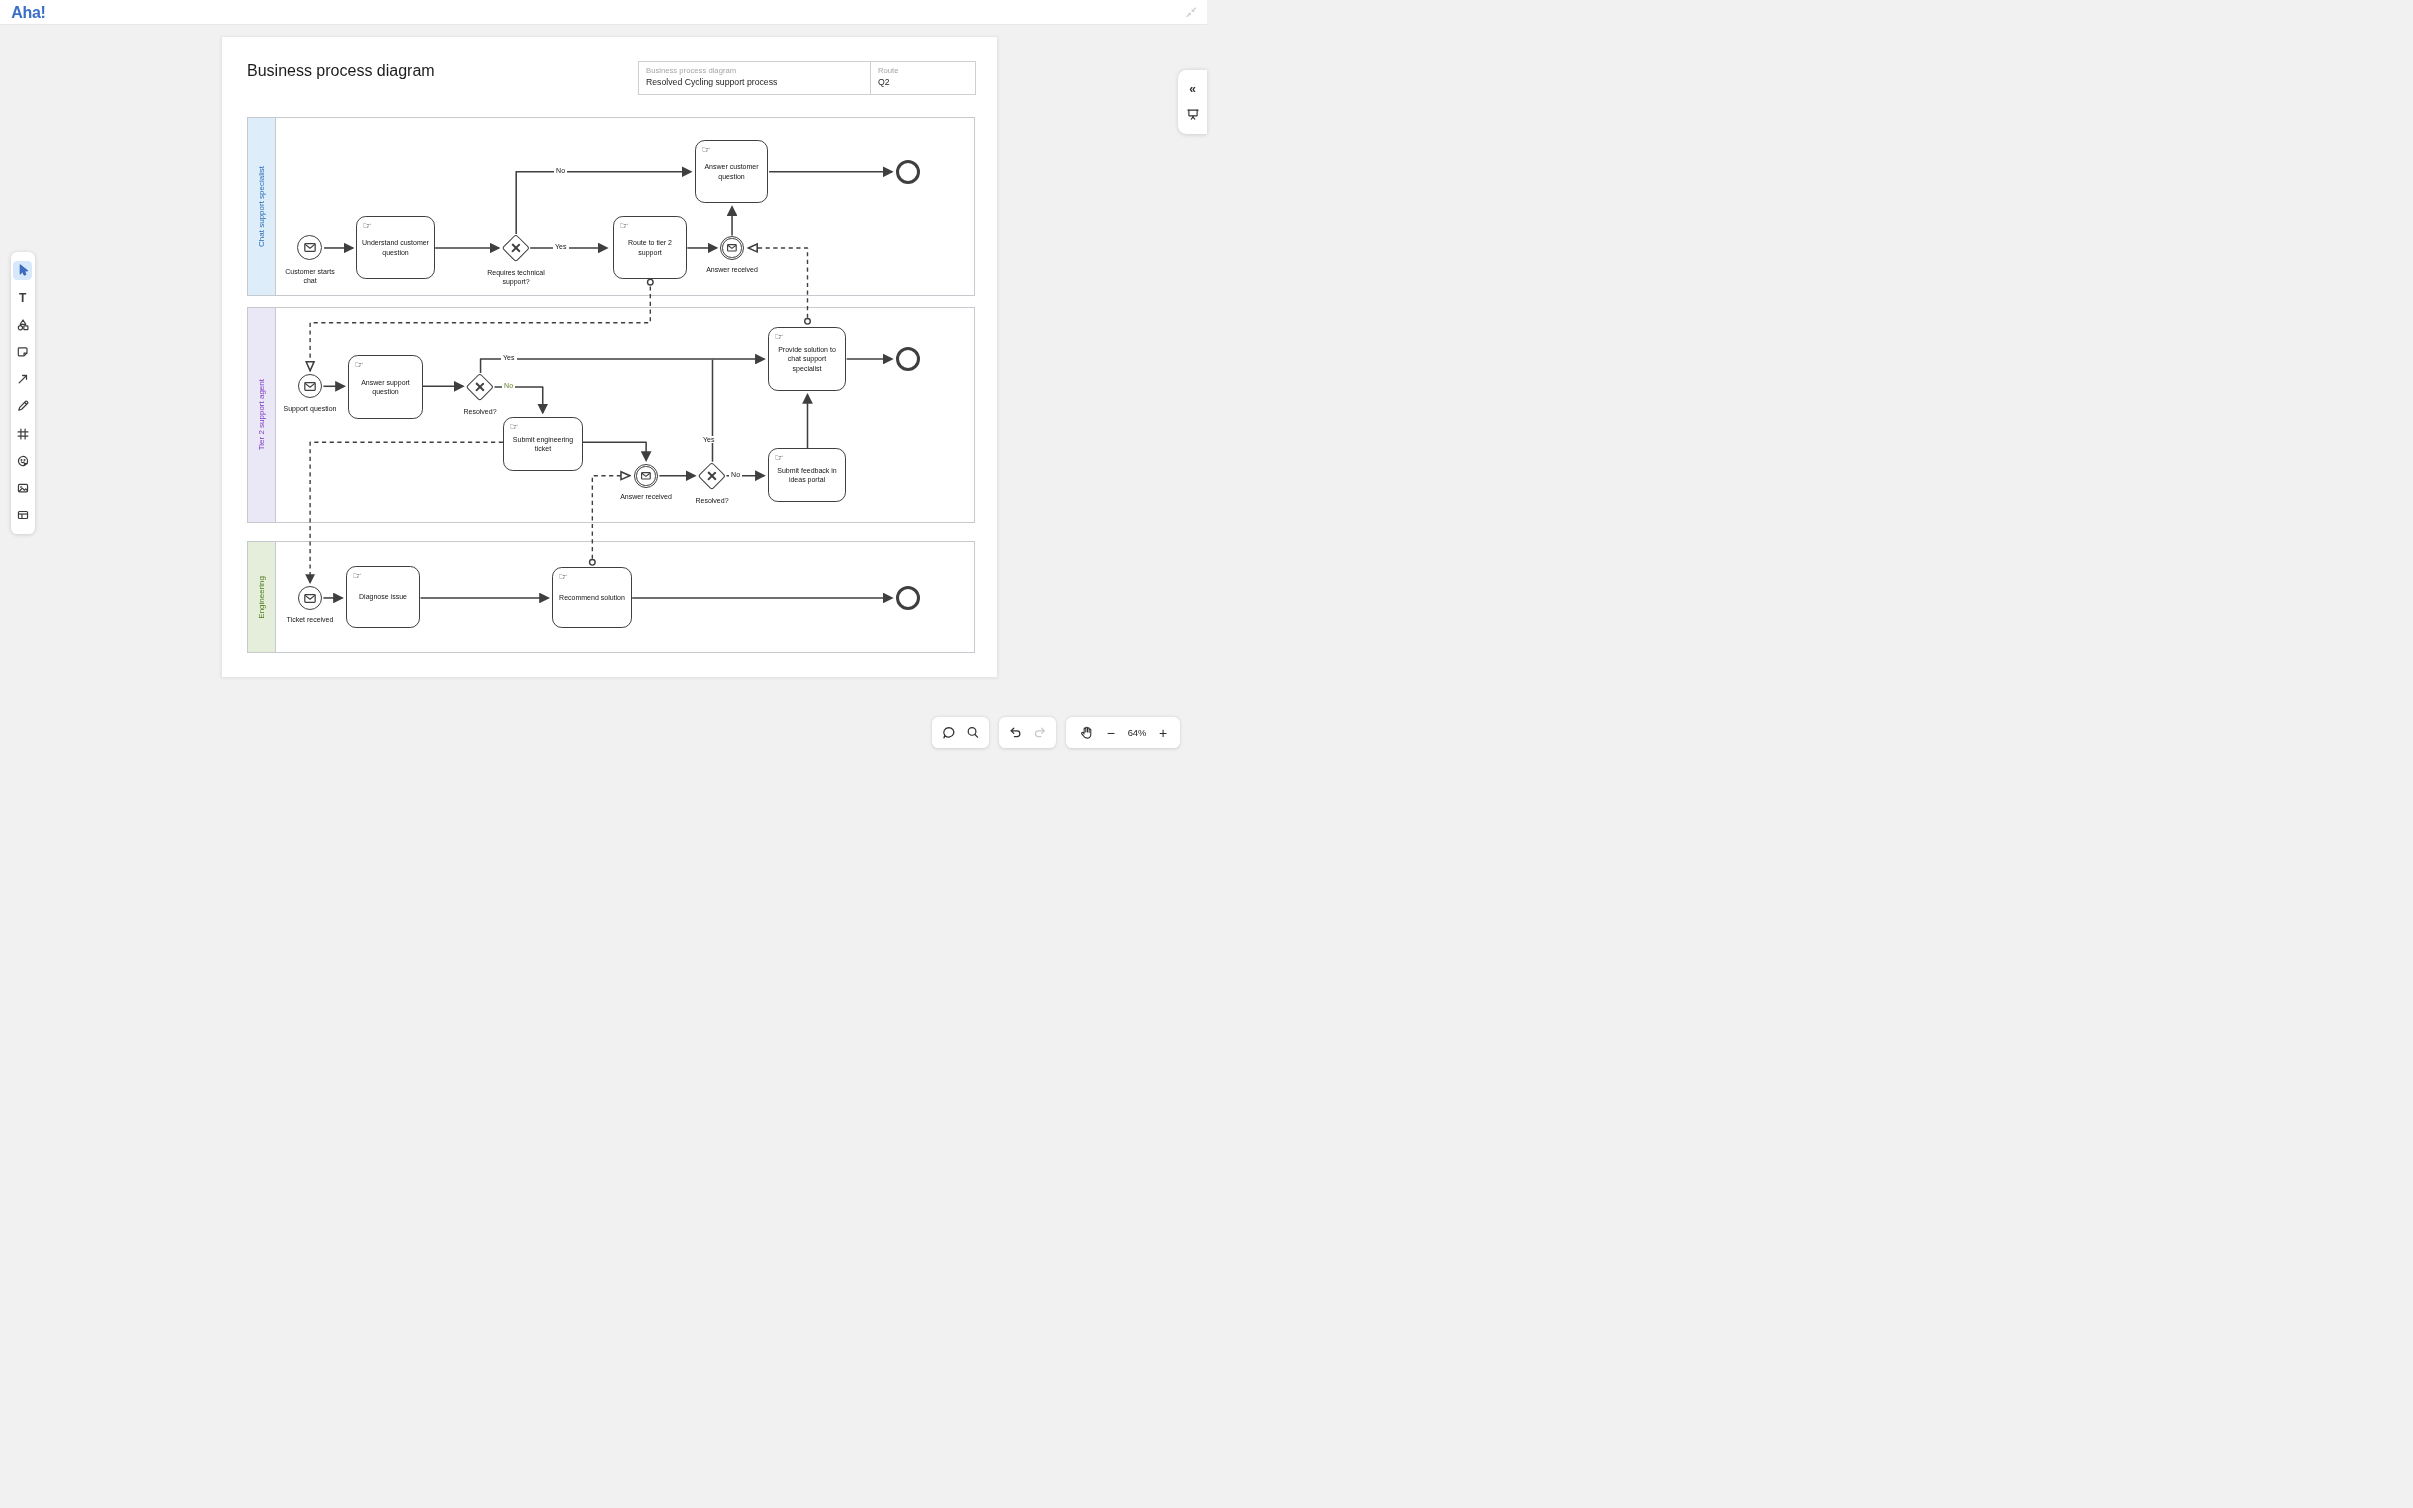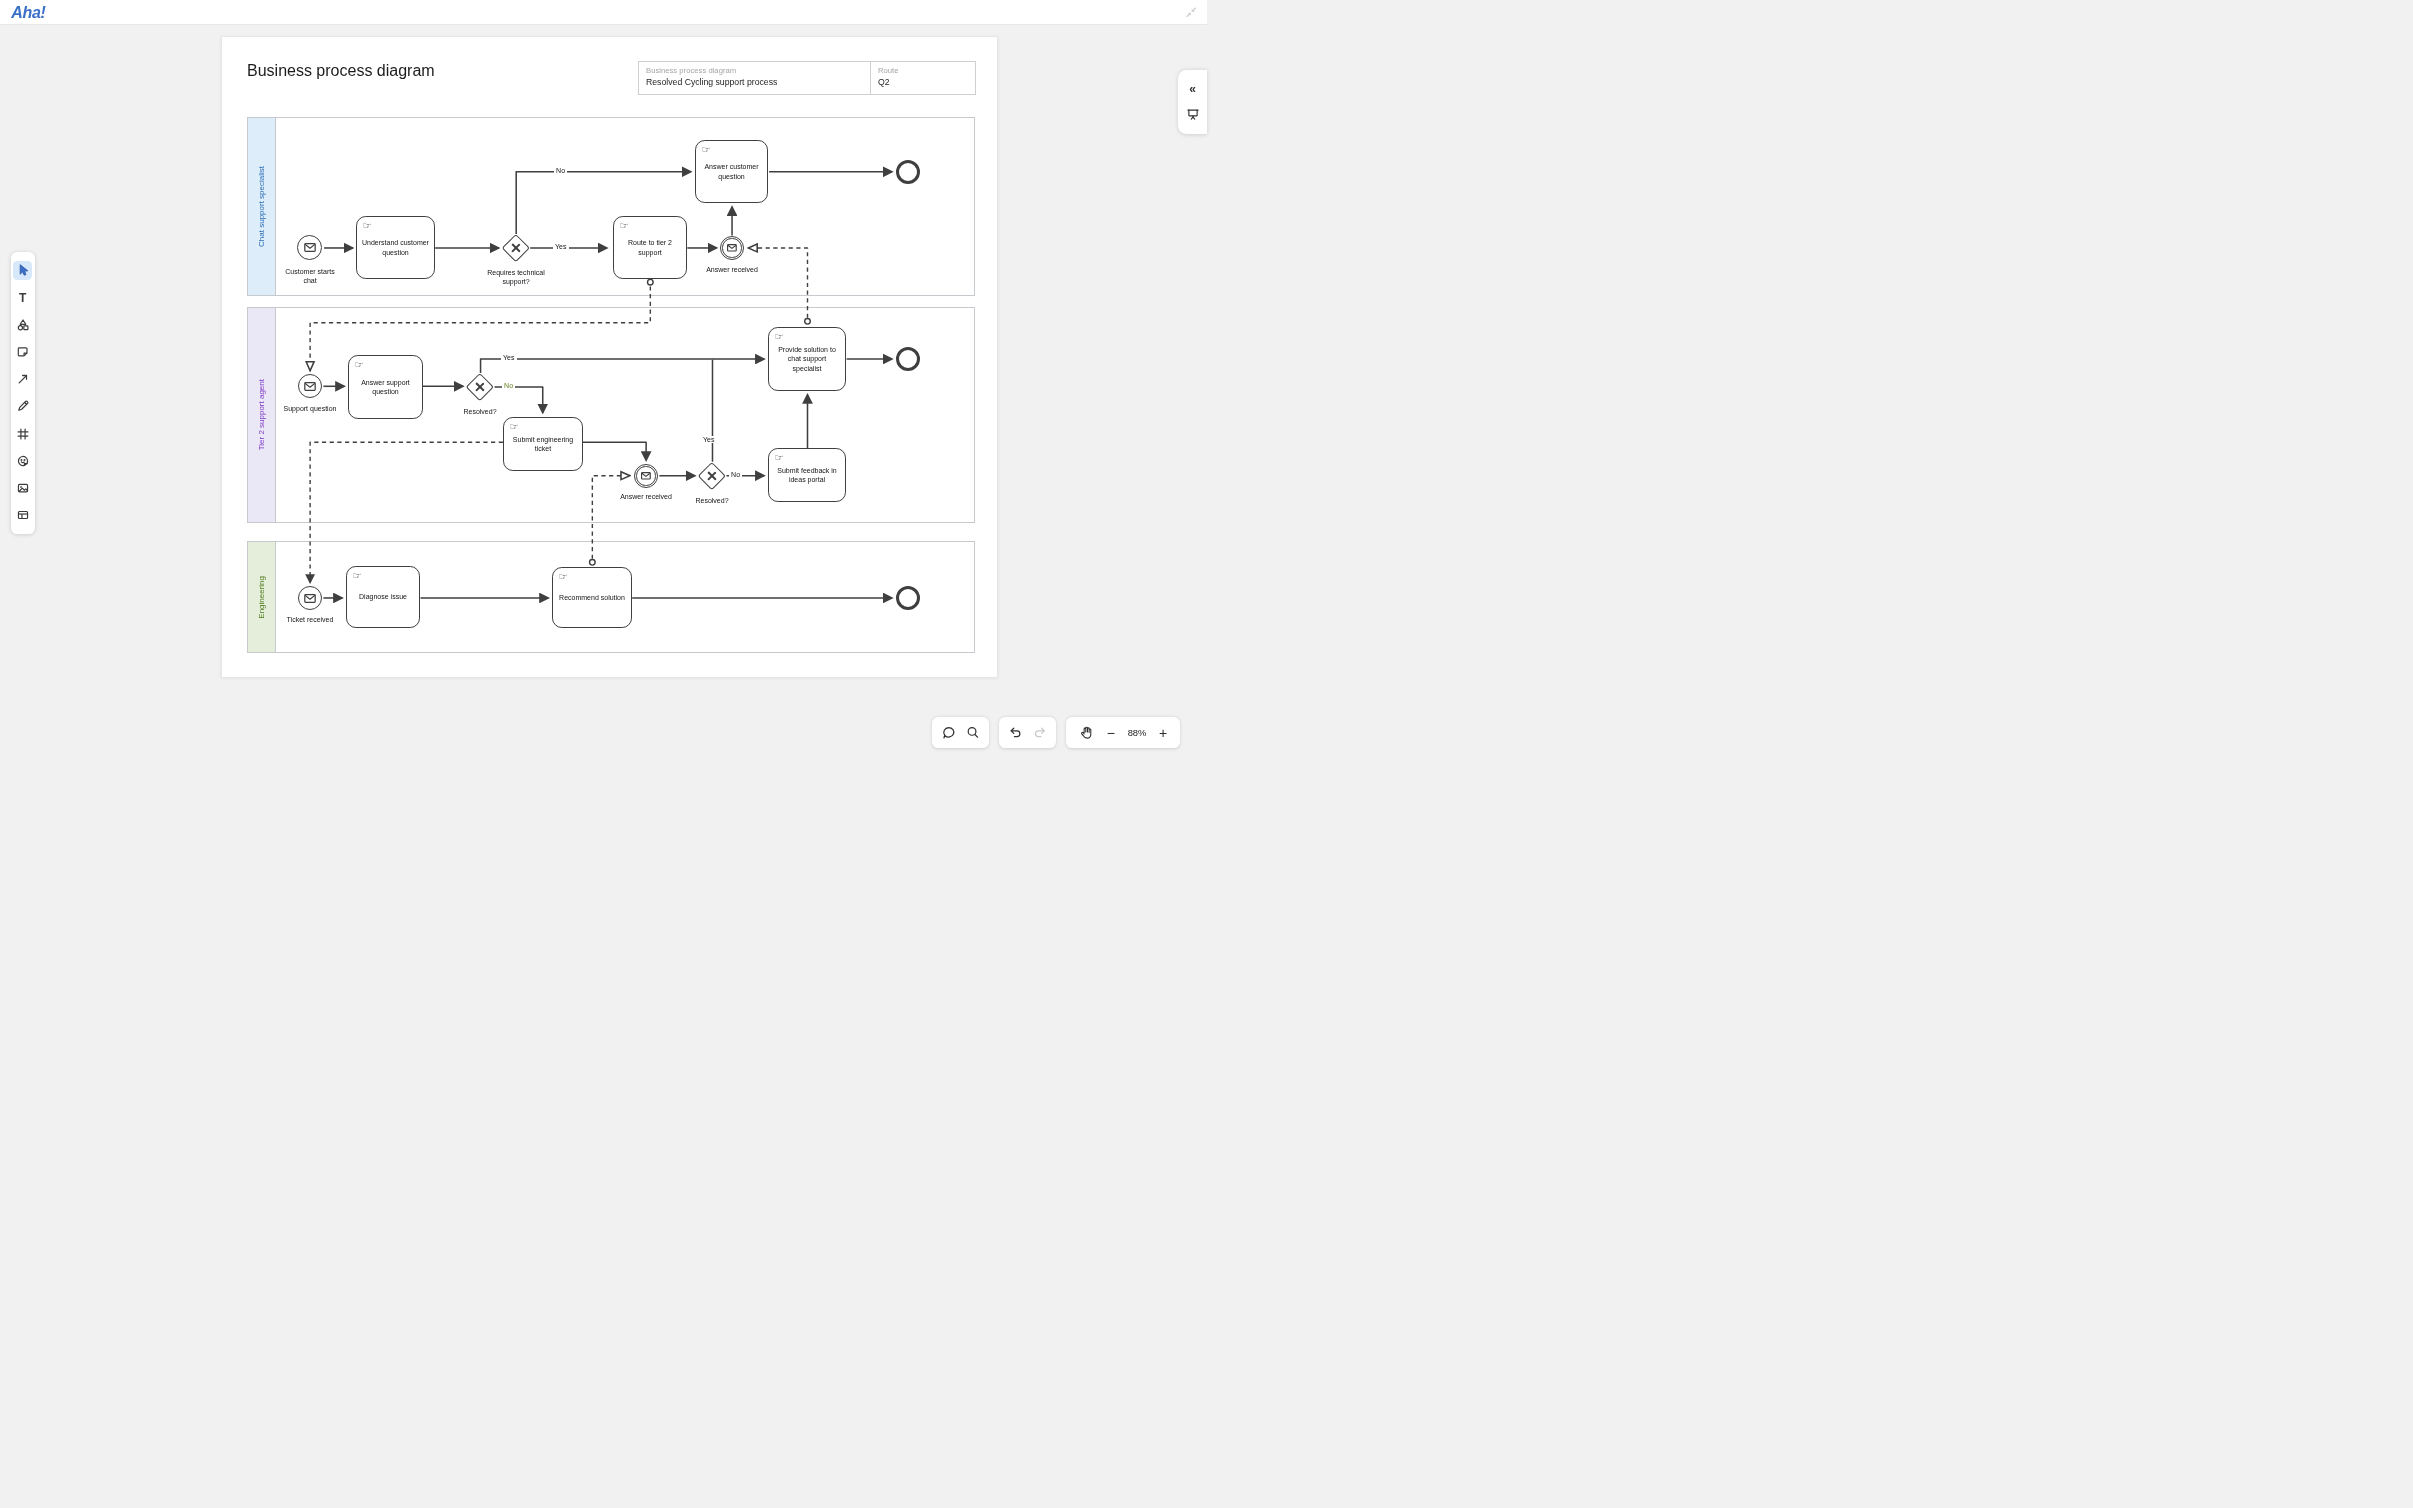--- a/index.html
+++ b/index.html
@@ -1,21 +1,21 @@
 <!DOCTYPE html>
 <html style="font-size:11.2px"><head>
 <meta charset="utf-8">
 <style>
   * { margin:0; padding:0; box-sizing:border-box; }
   html,body { width:1207px; height:754px; overflow:hidden;
     font-family:"Liberation Sans","DejaVu Sans",sans-serif; background:#f1f1f2; }
 
   
   .app-header { position:absolute; left:0; top:0; width:1207px; height:25px;
-    background:#fff; border-bottom:0.7px solid #e7e7e7; z-index:50;font-style:italic; }
+    background:#fff; border-bottom:0.7px solid #e7e7e7; z-index:50; }
   .logo { position:absolute; left:11.2px; top:3.5px; font-size:16px; font-weight:bold;
     color:#3a6fc7; letter-spacing:-0.3px; }
   .collapse-ic { position:absolute; right:9.8px; top:6.3px; width:12.6px; height:12.6px; }
 
   
   .page { position:absolute; left:221px; top:36px; width:777px; height:642px;
     background:#fff; border:0.7px solid #e6e6e6; box-shadow:0 0.7px 3.5px rgba(0,0,0,0.07); }
   .page-title { position:absolute; left:25px; top:25px; font-size:16px; color:#1c1c1c; }
   .info-box { position:absolute; left:416px; top:24px; width:338px; height:34px;
     border:0.7px solid #cfcfcf; display:flex; }
@@ -405,21 +405,21 @@
 
 <div class="ctrl-group g3">
   <div class="ctrl-btn">
     <svg width="15.4" height="15.4" viewBox="0 0 24 24" fill="none" stroke="#303030" stroke-width="1.7" stroke-linecap="round" stroke-linejoin="round">
       <path d="M8,12 V6.2 a1.3,1.3 0 0 1 2.6,0 V11 M10.6,11 V4.8 a1.3,1.3 0 0 1 2.6,0 V11 M13.2,11 V5.8 a1.3,1.3 0 0 1 2.6,0 V11.5 M15.8,11.5 V7.6 a1.3,1.3 0 0 1 2.6,0 V14 c0,4 -2.3,6.5 -5.9,6.5 c-3,0 -4.5,-1.4 -6,-4 L4.2,13.4 a1.4,1.4 0 0 1 2.4,-1.4 L8,14"></path>
     </svg>
   </div>
   <div class="ctrl-btn">
     <span class="pm">−</span>
   </div>
-  <div class="zoom-level">88%</div>
+  <div class="zoom-level">64%</div>
   <div class="ctrl-btn">
     <span class="pm">+</span>
   </div>
 </div>
 
 <div class="side-panel">
   <div class="chev">
     <span>«</span>
   </div>
   <div class="ctrl-btn">

